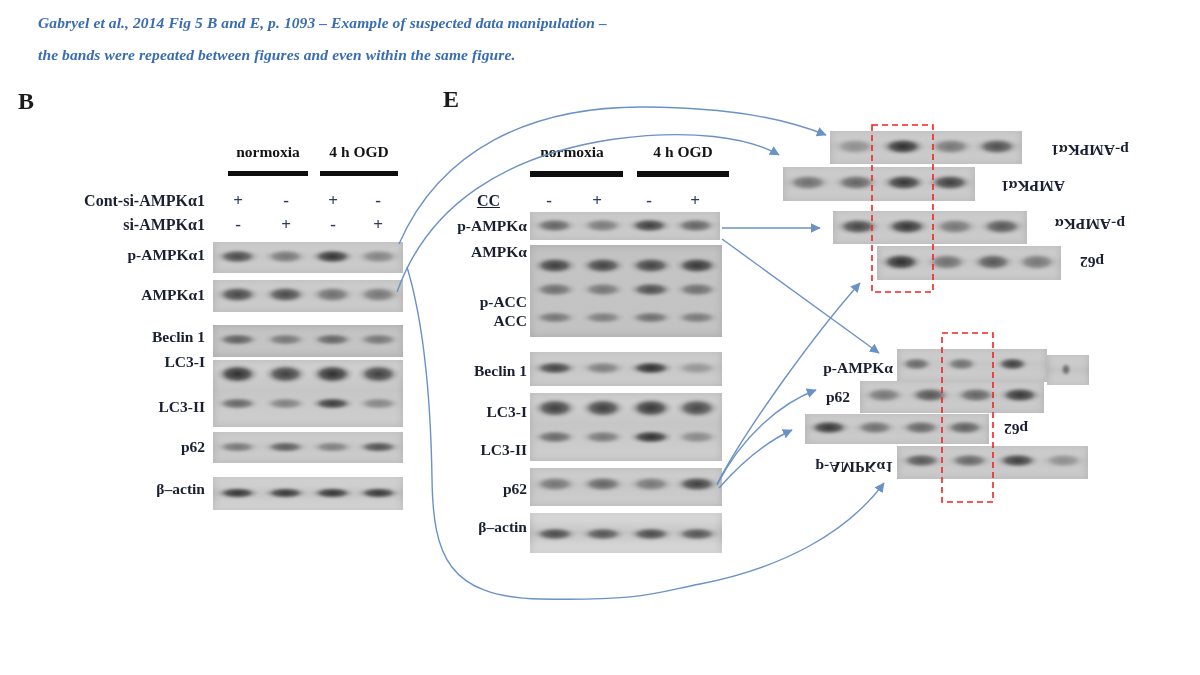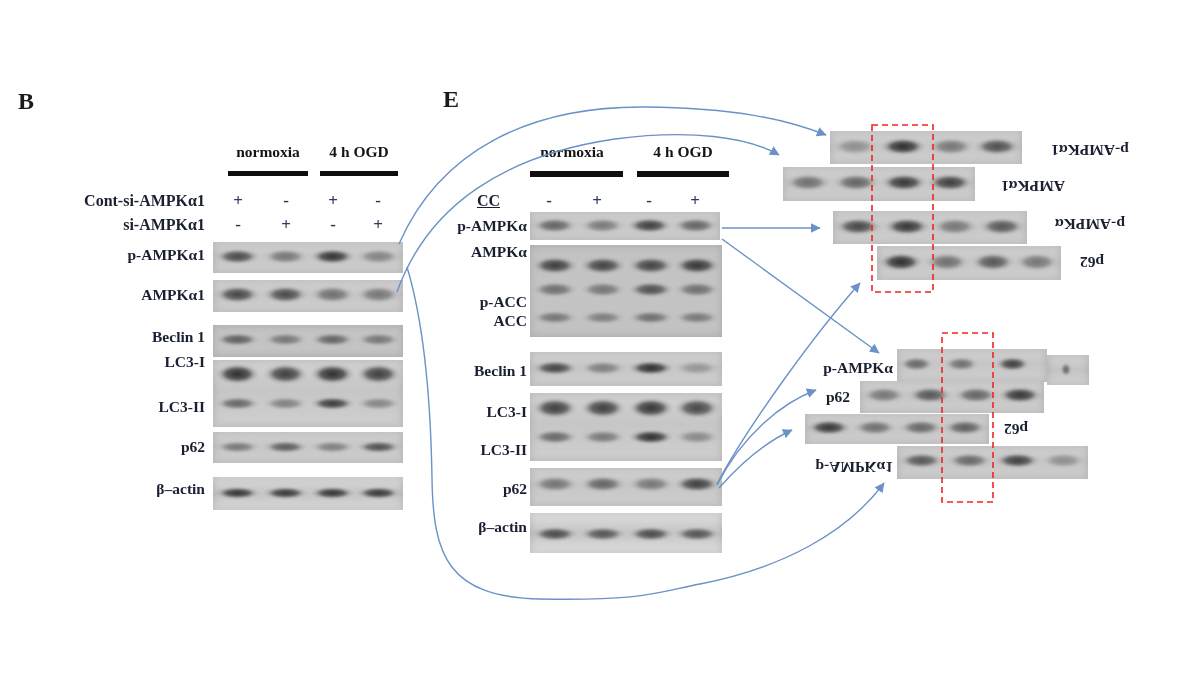--- a/index.html
+++ b/index.html
@@ -22,20 +22,22 @@
   .cond-label{position:absolute;font-size:16px;font-weight:bold;color:#1a2032;white-space:nowrap;
               height:20px;line-height:20px;}
   .cond-value{position:absolute;font-size:17px;font-weight:bold;color:#2c3a5c;transform:translateX(-50%);
               height:20px;line-height:20px;}
   #overlay{position:absolute;inset:0;pointer-events:none;}
 </style>
 </head>
 <body>
 
 <div id="slide">
+  <div class="title-line" style="top:14px">Gabryel et al., 2014 Fig 5 B and  E, p. 1093 – Example of suspected data manipulation –</div>
+  <div class="title-line" style="top:46px">the bands were repeated between figures and even within the same figure.</div>
 
   <div class="panel-letter" id="letter-b" style="left: 18px; top: 88px;">B</div>
   <div class="panel-letter" id="letter-e" style="left: 443px; top: 86px;">E</div>
 
   <div id="blot-layer">
       <div class="strip" style="left: 213px; top: 242px; width: 190px; height: 31px;">
         <div class="band" style="left: 3.325px; top: 6.82px; width: 42.75px; height: 15.5px; opacity: 0.78;"></div>
         <div class="band" style="left: 50.825px; top: 6.82px; width: 42.75px; height: 15.5px; opacity: 0.5;"></div>
         <div class="band" style="left: 98.325px; top: 6.82px; width: 42.75px; height: 15.5px; opacity: 0.92;"></div>
         <div class="band" style="left: 143.925px; top: 6.82px; width: 42.75px; height: 15.5px; opacity: 0.42;"></div>

